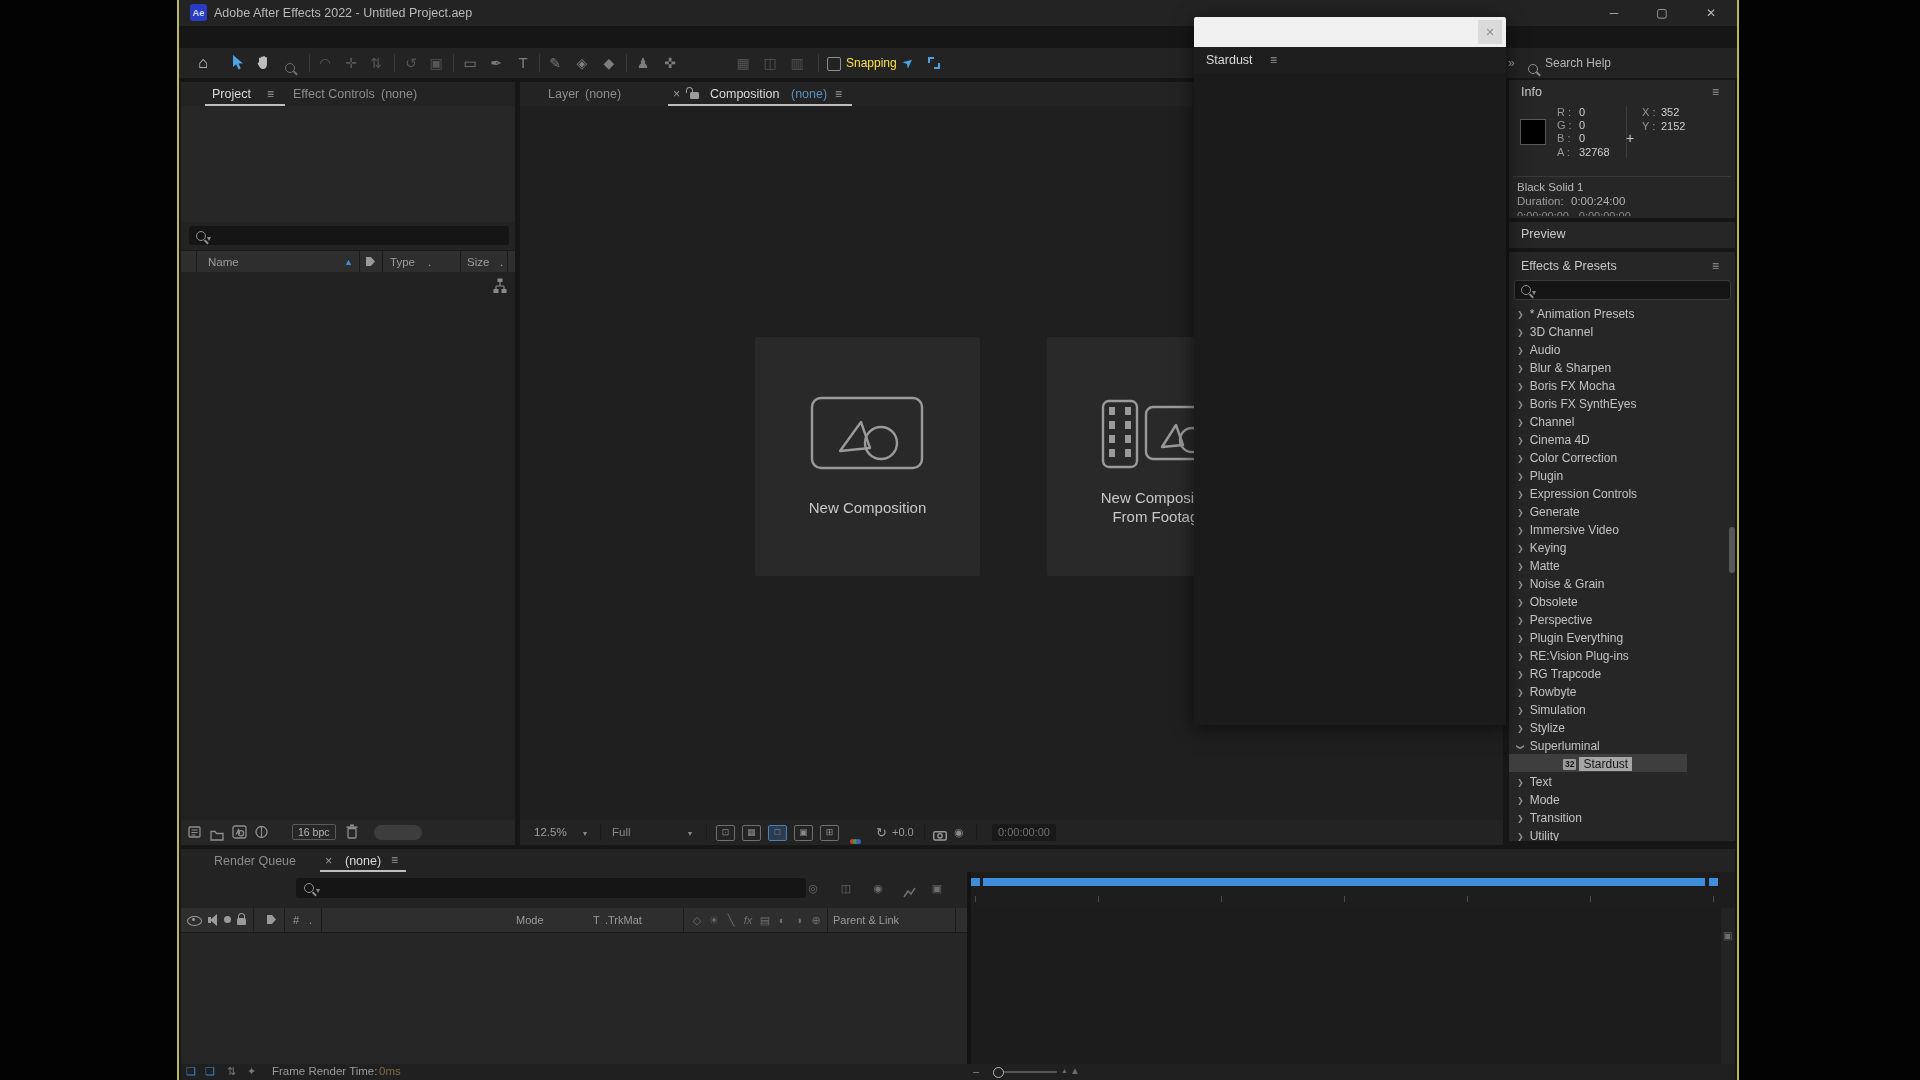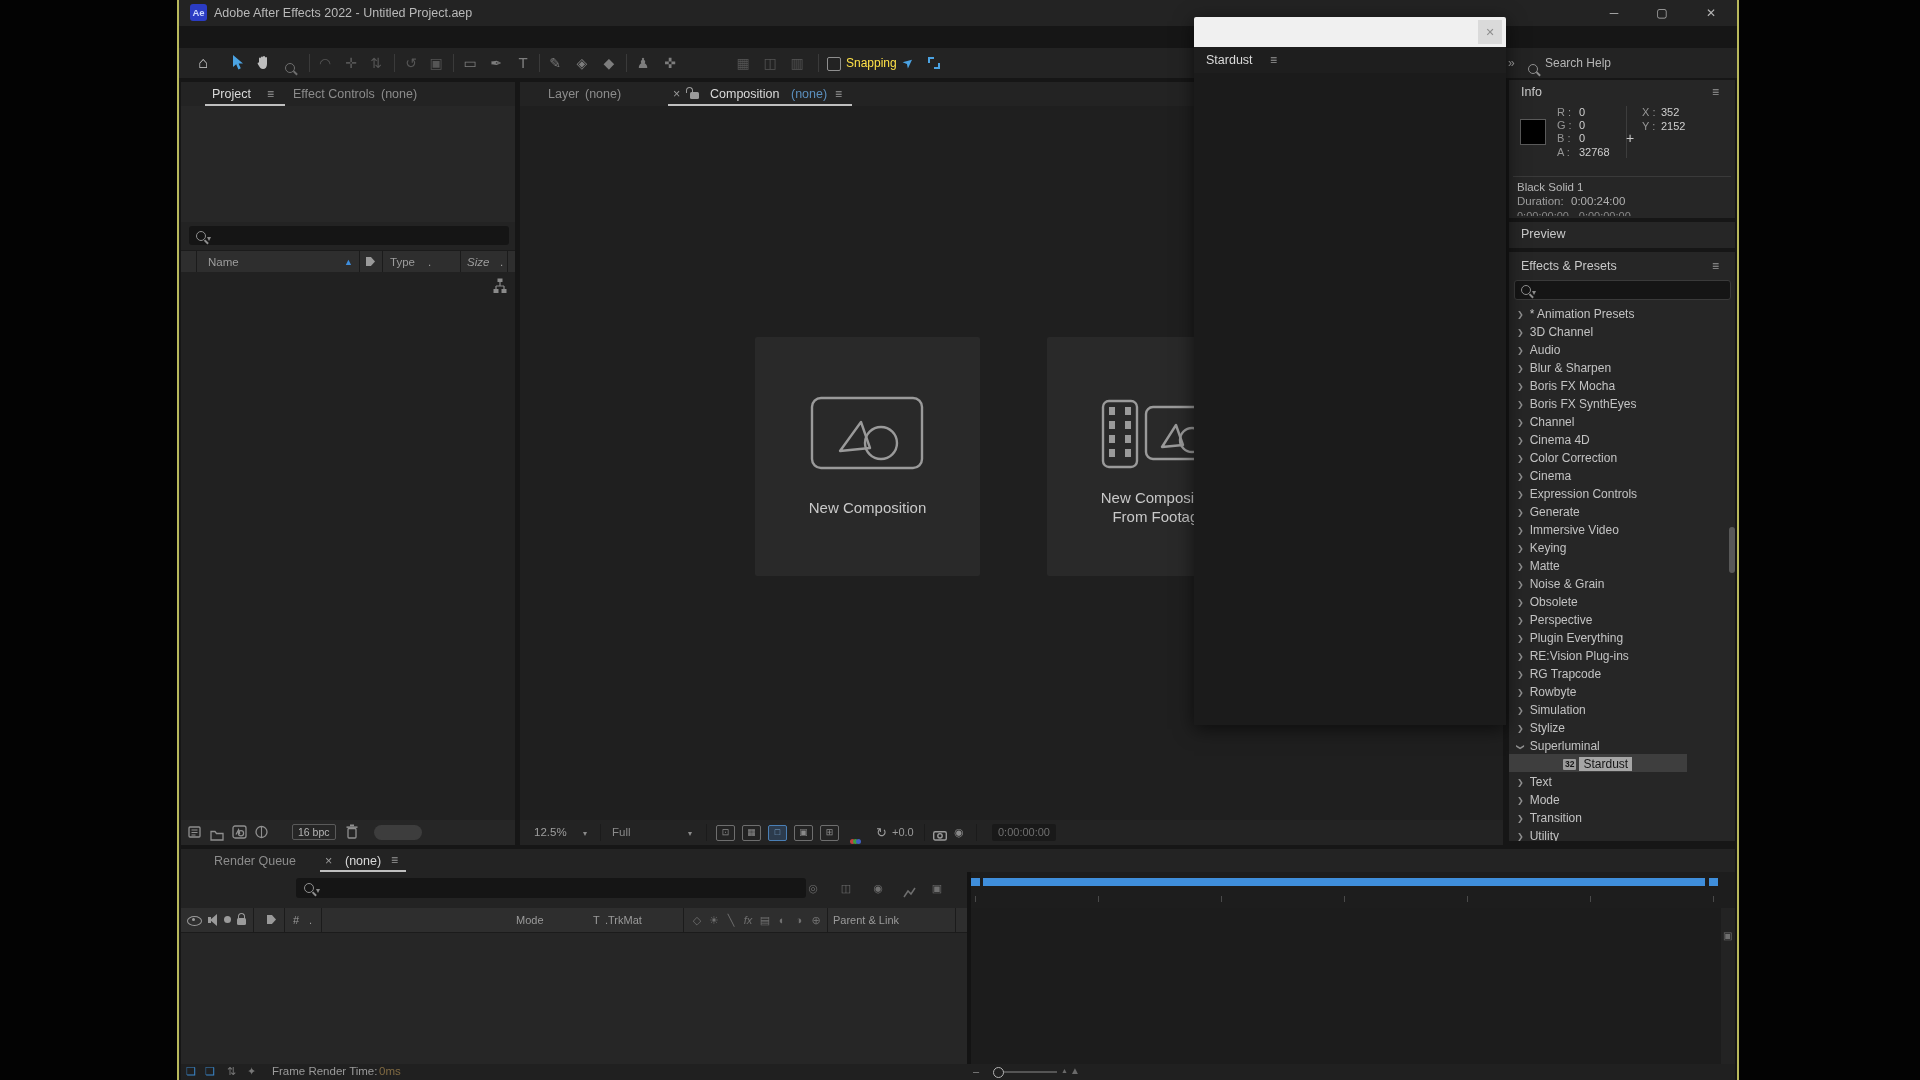--- a/index.html
+++ b/index.html
@@ -150,21 +150,21 @@
   <div class="abs" style="left:181px;top:250px;width:334px;height:22px;background:#2e2e2e;border-top:1px solid #1b1b1b;border-bottom:1px solid #1b1b1b;">
     <div class="abs vsep" style="left:15px;"></div>
     <span class="abs colhdr t" style="left:27px;">Name</span>
     <span class="abs t" style="left:163px;top:0;color:#3e8edd;font-size:9px;line-height:22px;">▲</span>
     <div class="abs vsep" style="left:178px;"></div>
     <span class="tagx" style="position:absolute;left:185px;top:6px;"></span>
     <div class="abs vsep" style="left:201px;"></div>
     <span class="abs colhdr t" style="left:209px;">Type</span>
     <span class="abs colhdr" style="left:247px;">.</span>
     <div class="abs vsep" style="left:279px;"></div>
-    <span class="abs colhdr t" style="left:286px;font-style:italic;">Size</span>
+    <span class="abs colhdr t" style="left:286px;">Size</span>
     <span class="abs colhdr" style="left:319px;">.</span>
     <div class="abs vsep" style="left:326px;"></div>
   </div>
   <div class="abs" style="left:181px;top:272px;width:334px;height:548px;background:#212121;">
     <div class="abs" style="left:311px;top:6px;">
       <svg width="16" height="16" viewBox="0 0 16 16">
           <path d="M8 4 v4 M4 8 v3 M12 8 v3 M4 8 h8" stroke="#8a8a8a" stroke-width="1.2" fill="none"></path>
           <rect x="5.5" y="0.5" width="5" height="3.5" fill="#8a8a8a"></rect>
           <rect x="1.5" y="11" width="5" height="4" fill="#8a8a8a"></rect>
           <rect x="9.5" y="11" width="5" height="4" fill="#8a8a8a"></rect>
@@ -318,21 +318,21 @@
 
     <div class="abs fx-row" style="top:52px;"><span class="chev">❯</span><span class="fx-label">* Animation Presets</span></div>
     <div class="abs fx-row" style="top:70px;"><span class="chev">❯</span><span class="fx-label">3D Channel</span></div>
     <div class="abs fx-row" style="top:88px;"><span class="chev">❯</span><span class="fx-label">Audio</span></div>
     <div class="abs fx-row" style="top:106px;"><span class="chev">❯</span><span class="fx-label">Blur &amp; Sharpen</span></div>
     <div class="abs fx-row" style="top:124px;"><span class="chev">❯</span><span class="fx-label">Boris FX Mocha</span></div>
     <div class="abs fx-row" style="top:142px;"><span class="chev">❯</span><span class="fx-label">Boris FX SynthEyes</span></div>
     <div class="abs fx-row" style="top:160px;"><span class="chev">❯</span><span class="fx-label">Channel</span></div>
     <div class="abs fx-row" style="top:178px;"><span class="chev">❯</span><span class="fx-label">Cinema 4D</span></div>
     <div class="abs fx-row" style="top:196px;"><span class="chev">❯</span><span class="fx-label">Color Correction</span></div>
-    <div class="abs fx-row" style="top:214px;"><span class="chev">❯</span><span class="fx-label">Cinema</span></div>
+    <div class="abs fx-row" style="top:214px;"><span class="chev">❯</span><span class="fx-label">Plugin</span></div>
     <div class="abs fx-row" style="top:232px;"><span class="chev">❯</span><span class="fx-label">Expression Controls</span></div>
     <div class="abs fx-row" style="top:250px;"><span class="chev">❯</span><span class="fx-label">Generate</span></div>
     <div class="abs fx-row" style="top:268px;"><span class="chev">❯</span><span class="fx-label">Immersive Video</span></div>
     <div class="abs fx-row" style="top:286px;"><span class="chev">❯</span><span class="fx-label">Keying</span></div>
     <div class="abs fx-row" style="top:304px;"><span class="chev">❯</span><span class="fx-label">Matte</span></div>
     <div class="abs fx-row" style="top:322px;"><span class="chev">❯</span><span class="fx-label">Noise &amp; Grain</span></div>
     <div class="abs fx-row" style="top:340px;"><span class="chev">❯</span><span class="fx-label">Obsolete</span></div>
     <div class="abs fx-row" style="top:358px;"><span class="chev">❯</span><span class="fx-label">Perspective</span></div>
     <div class="abs fx-row" style="top:376px;"><span class="chev">❯</span><span class="fx-label">Plugin Everything</span></div>
     <div class="abs fx-row" style="top:394px;"><span class="chev">❯</span><span class="fx-label">RE:Vision Plug-ins</span></div>

